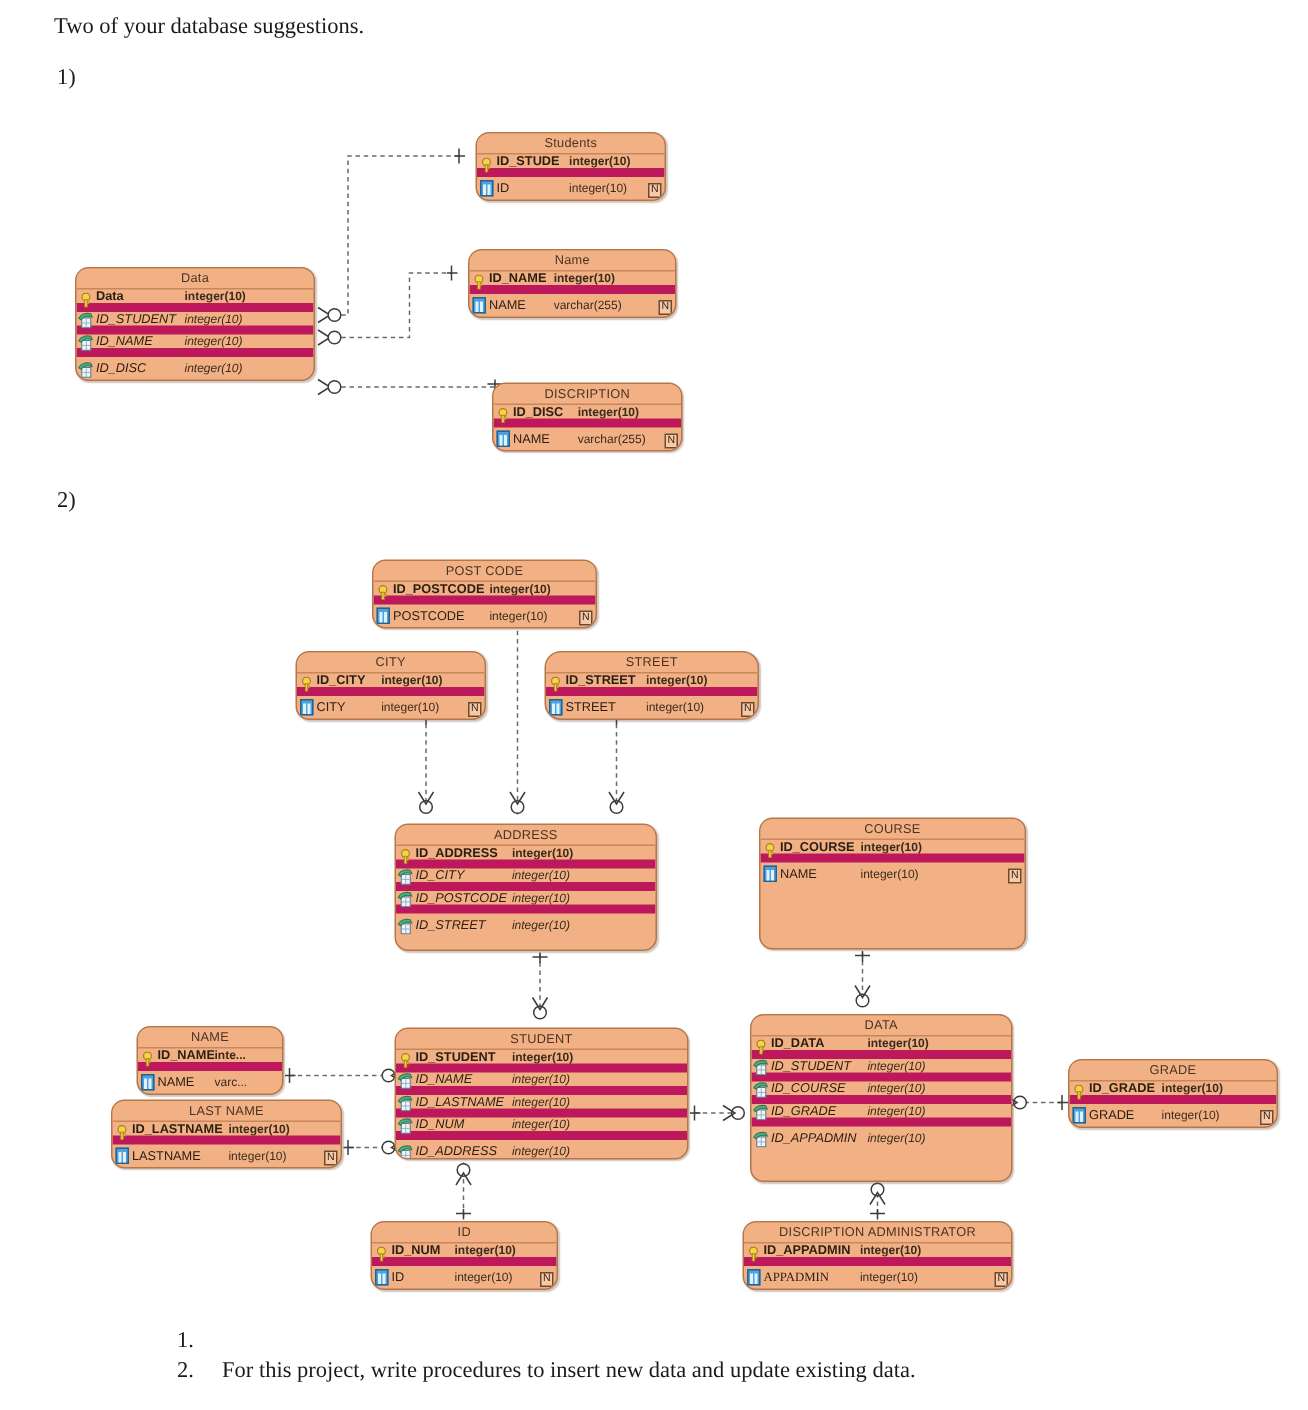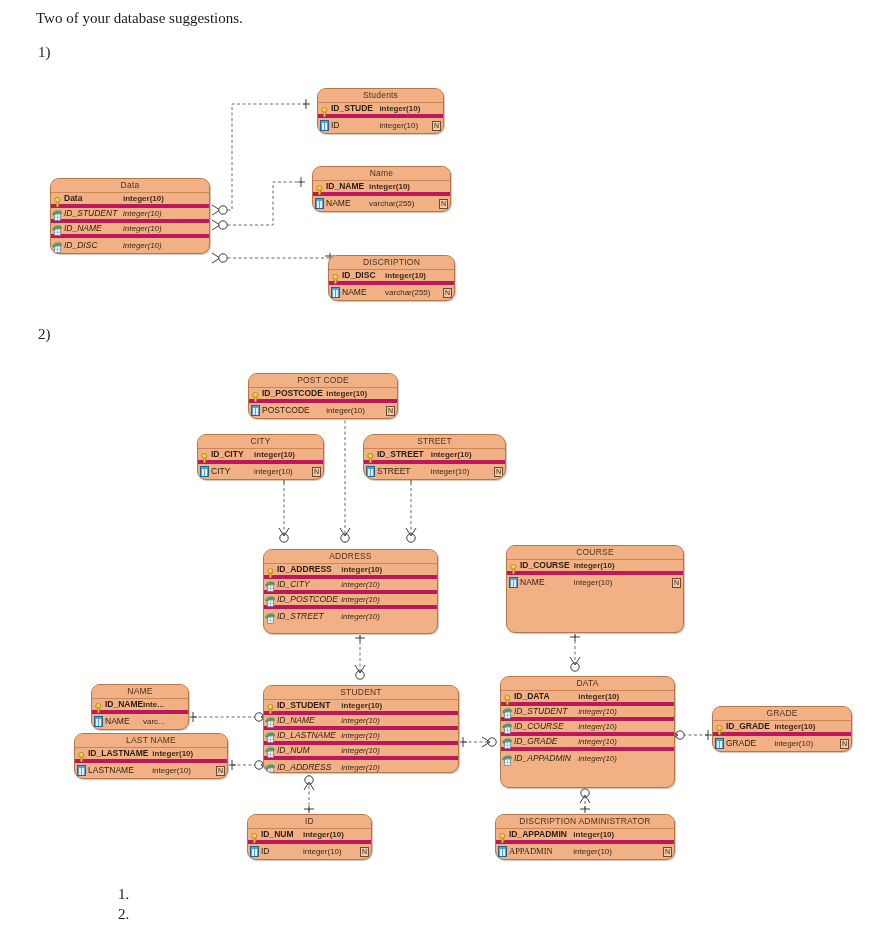--- a/index.html
+++ b/index.html
@@ -34,21 +34,21 @@
   .tbl .title{
     height:13px;line-height:13px;text-align:center;
     font-size:8.5px;color:#4a3324;letter-spacing:.2px;
     border-bottom:1px solid #c9865a;
     background:#f2b184;
     white-space:nowrap;overflow:hidden;
   }
   .tbl .rows{position:relative;}
   .tbl .r{
     position:relative;height:15px;line-height:15px;
-    border-bottom:4px solid #be185d;
+    border-bottom:6px solid #be185d;
     display:flex;align-items:center;
     box-sizing:border-box;
   }
   .tbl .r:last-child{border-bottom:none;}
   .tbl .ic{width:13px;flex:0 0 13px;height:15px;position:relative;}
   .tbl .nm{font-size:8.5px;color:#2a1d12;white-space:nowrap;overflow:hidden;}
   .tbl .ty{font-size:8px;color:#3a2a1c;white-space:nowrap;overflow:hidden;text-align:left;}
   .tbl .nn{width:13px;flex:0 0 13px;font-size:7.5px;text-align:center;color:#2a1d12;}
   .r.pk .nm,.r.pk .ty{font-weight:bold;}
   .r.fk .nm,.r.fk .ty{font-style:italic;}
@@ -707,14 +707,15 @@
       </div>
     </div>
   </div>
 
 <div id="footer">
     <div class="row">
       <span class="num">1.</span>
     </div>
     <div class="row">
       <span class="num">2.</span>
+      <span class="txt">For this project, write procedures to insert new data and update existing data.</span>
     </div>
   </div>
 
 </body></html>

